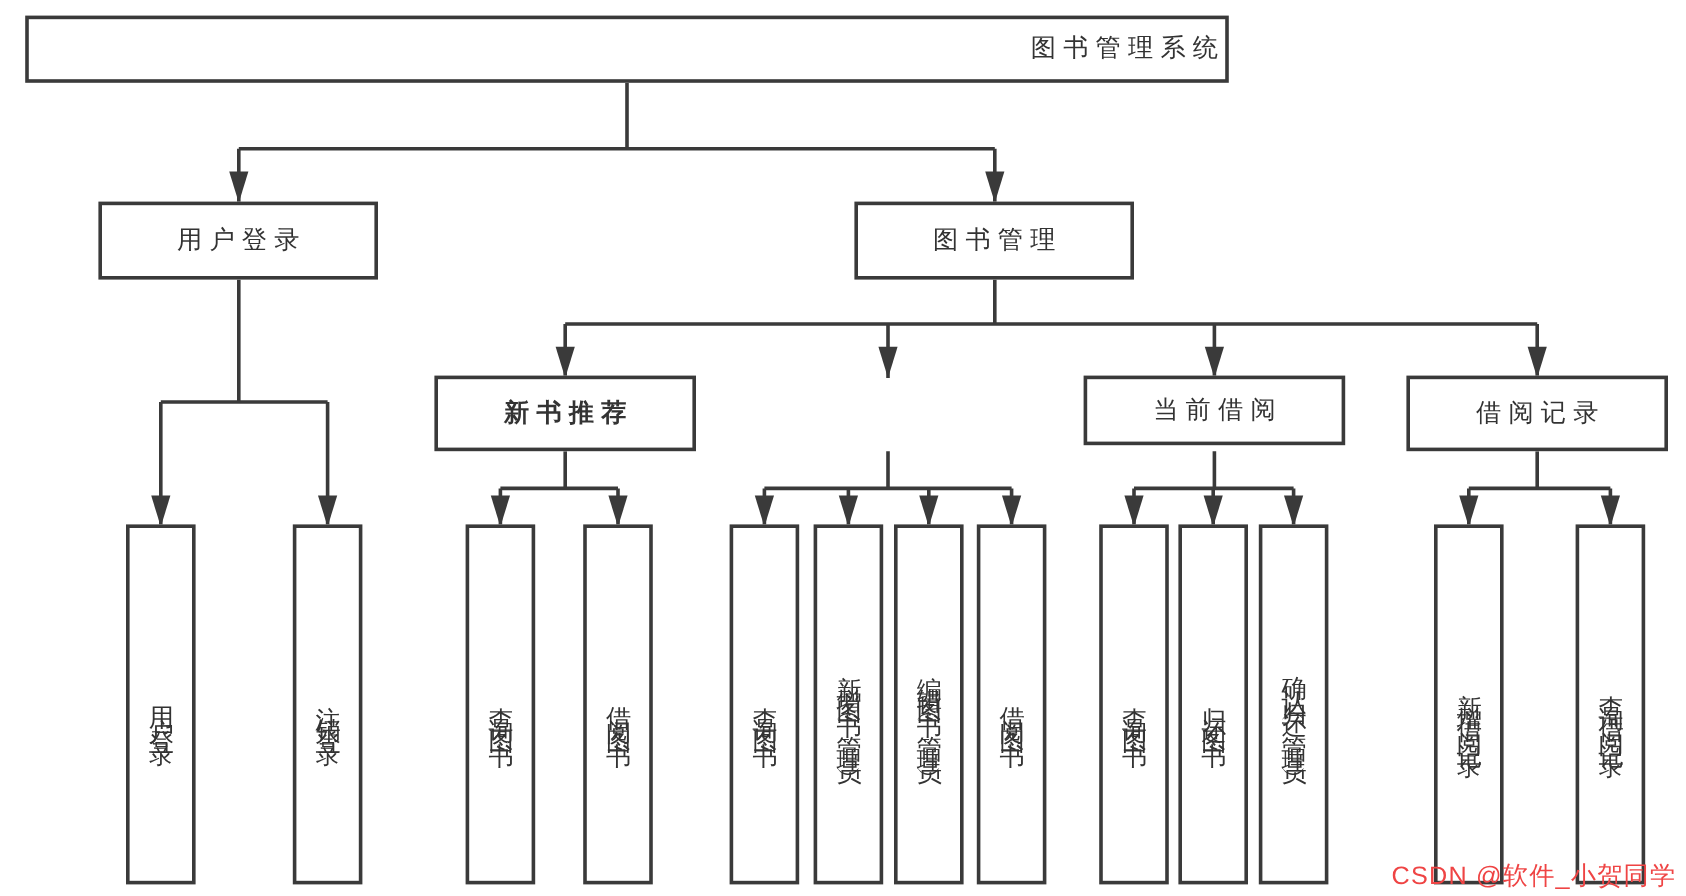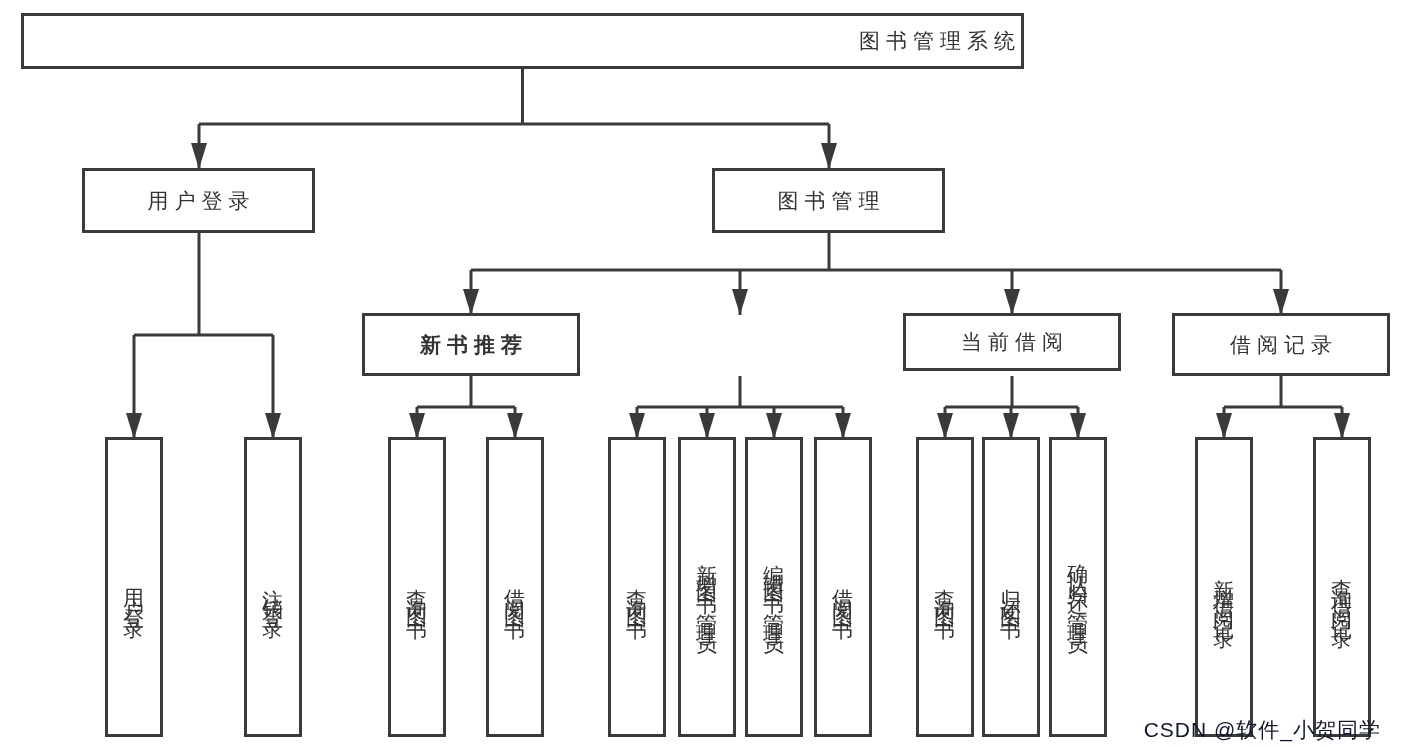--- a/index.html
+++ b/index.html
@@ -68,24 +68,24 @@
   .l-6  { left: 678px; }
   .l-7  { left: 745px; }
   .l-8  { left: 814px; }
   .l-9  { left: 916px; }
   .l-10 { left: 982px; }
   .l-11 { left: 1049px; }
   .l-12 { left: 1195px; }
   .l-13 { left: 1313px; }
   #watermark {
     position: absolute;
-    right: 24px;
+    right: 8px;
     bottom: 3px;
     font-size: 21px;
-    color: #0f172a;
+    color: #ef4444;
     letter-spacing: 1px;
     z-index: 3;
     white-space: nowrap;
   }
 </style>
 </head>
 <body>
 
 <div id="stage">
 

